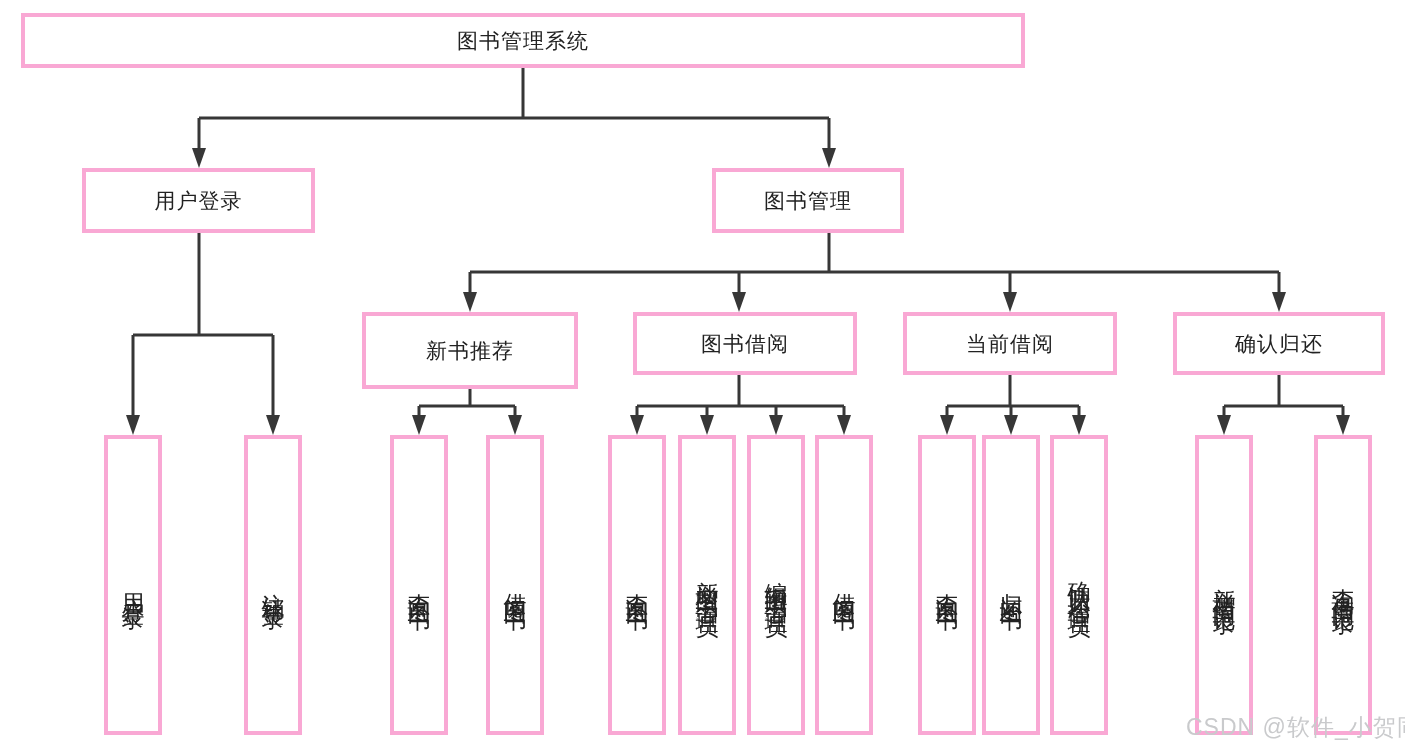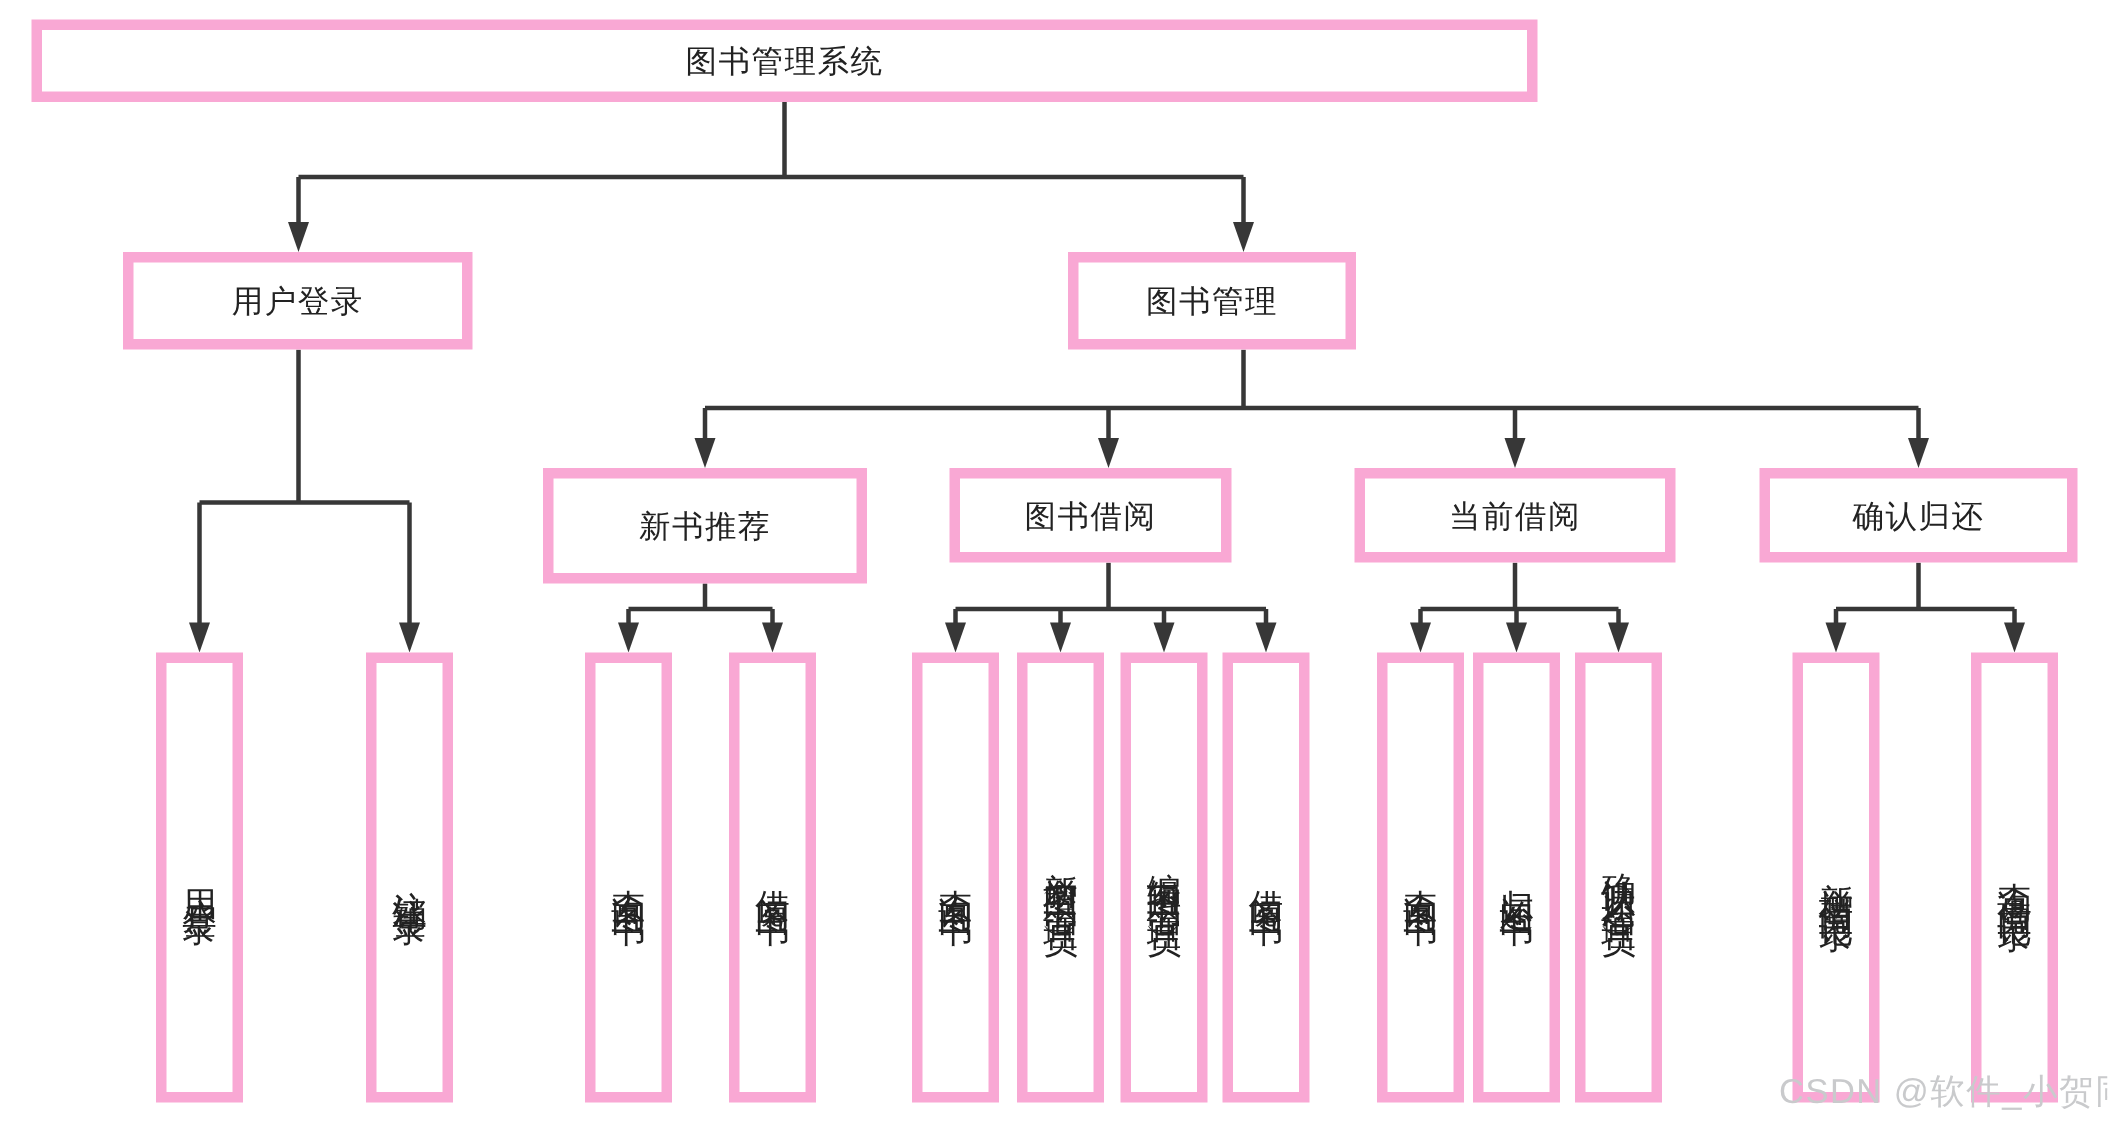--- a/index.html
+++ b/index.html
@@ -3,21 +3,21 @@
 <meta charset="utf-8">
 <style>
   html,body{margin:0;padding:0;background:#ffffff;}
   .canvas{
     position:relative;width:1405px;height:747px;background:#ffffff;overflow:hidden;
     font-family:"Liberation Sans","DejaVu Sans",sans-serif;color:#222222;
   }
   .connectors{position:absolute;left:0;top:0;z-index:1;}
   .node{
     position:absolute;box-sizing:border-box;background:#ffffff;
-    border:7px solid #f9a8d4;display:flex;align-items:center;justify-content:center;
+    border:4px solid #f9a8d4;display:flex;align-items:center;justify-content:center;
     z-index:2;
   }
   .hnode{font-size:21px;letter-spacing:1px;}
   .root{font-size:21px;letter-spacing:1px;}
   .vleaf{
     writing-mode:vertical-rl;text-orientation:mixed;
     font-size:23px;line-height:1;letter-spacing:5px;
     width:58px;height:300px;top:435px;
   }
   .watermark{
@@ -69,21 +69,21 @@
       <polygon points="1336,415 1350,415 1343,435"></polygon>
     </g>
   </svg>
 
   <div class="node root" style="left:21px;top:13px;width:1004px;height:55px;">图书管理系统</div>
 
   <div class="node hnode" style="left:82px;top:168px;width:233px;height:65px;">用户登录</div>
   <div class="node hnode" style="left:712px;top:168px;width:192px;height:65px;">图书管理</div>
 
   <div class="node hnode" style="left:362px;top:312px;width:216px;height:77px;">新书推荐</div>
-  <div class="node hnode" style="left:633px;top:312px;width:188px;height:63px;font-family:Liberation Serif, serif;">图书借阅</div>
+  <div class="node hnode" style="left:633px;top:312px;width:224px;height:63px;font-family:Liberation Serif, serif;">图书借阅</div>
   <div class="node hnode" style="left:903px;top:312px;width:214px;height:63px;font-family:Liberation Mono, monospace;">当前借阅</div>
   <div class="node hnode" style="left:1173px;top:312px;width:212px;height:63px;">确认归还</div>
 
   <div class="node vleaf" style="left:104px;">用户登录</div>
   <div class="node vleaf" style="left:244px;">注销登录</div>
 
   <div class="node vleaf" style="left:390px;">查询图书</div>
   <div class="node vleaf" style="left:486px;">借阅图书</div>
 
   <div class="node vleaf" style="left:608px;">查询图书</div>

